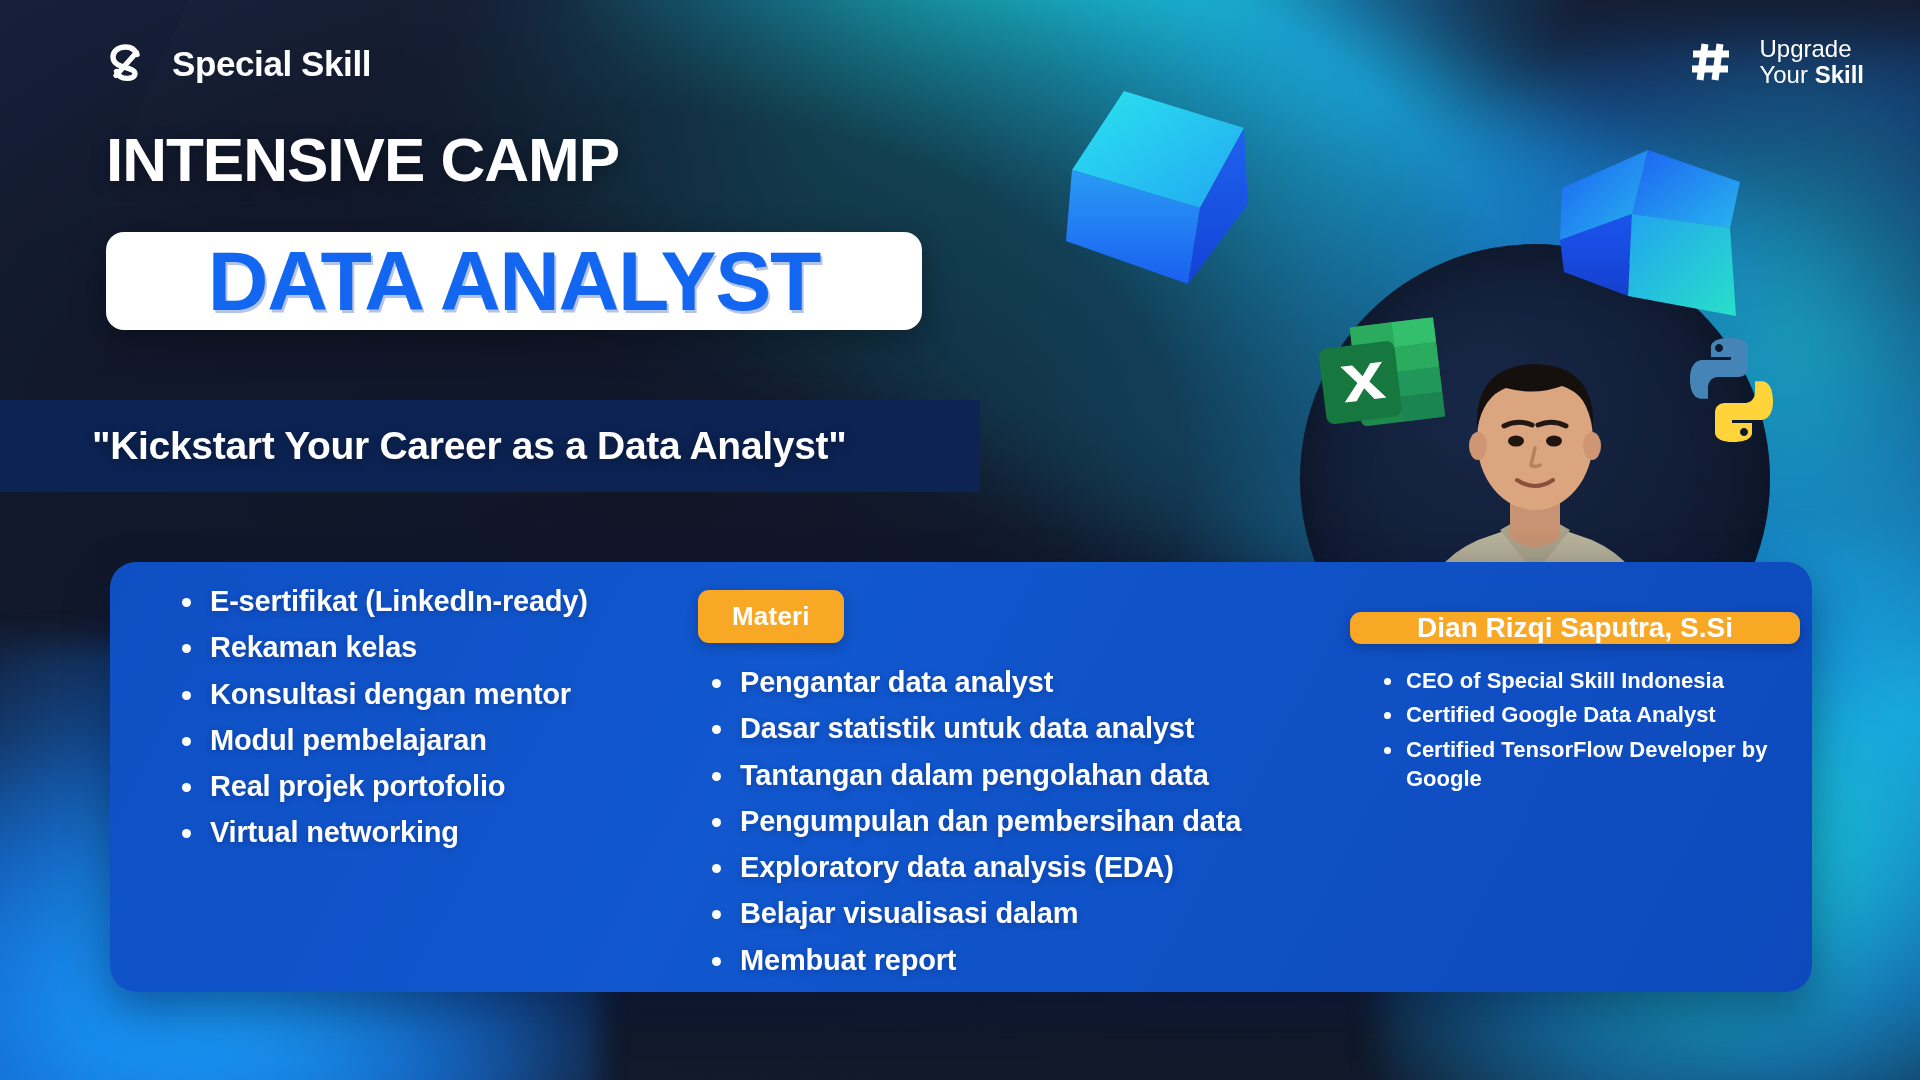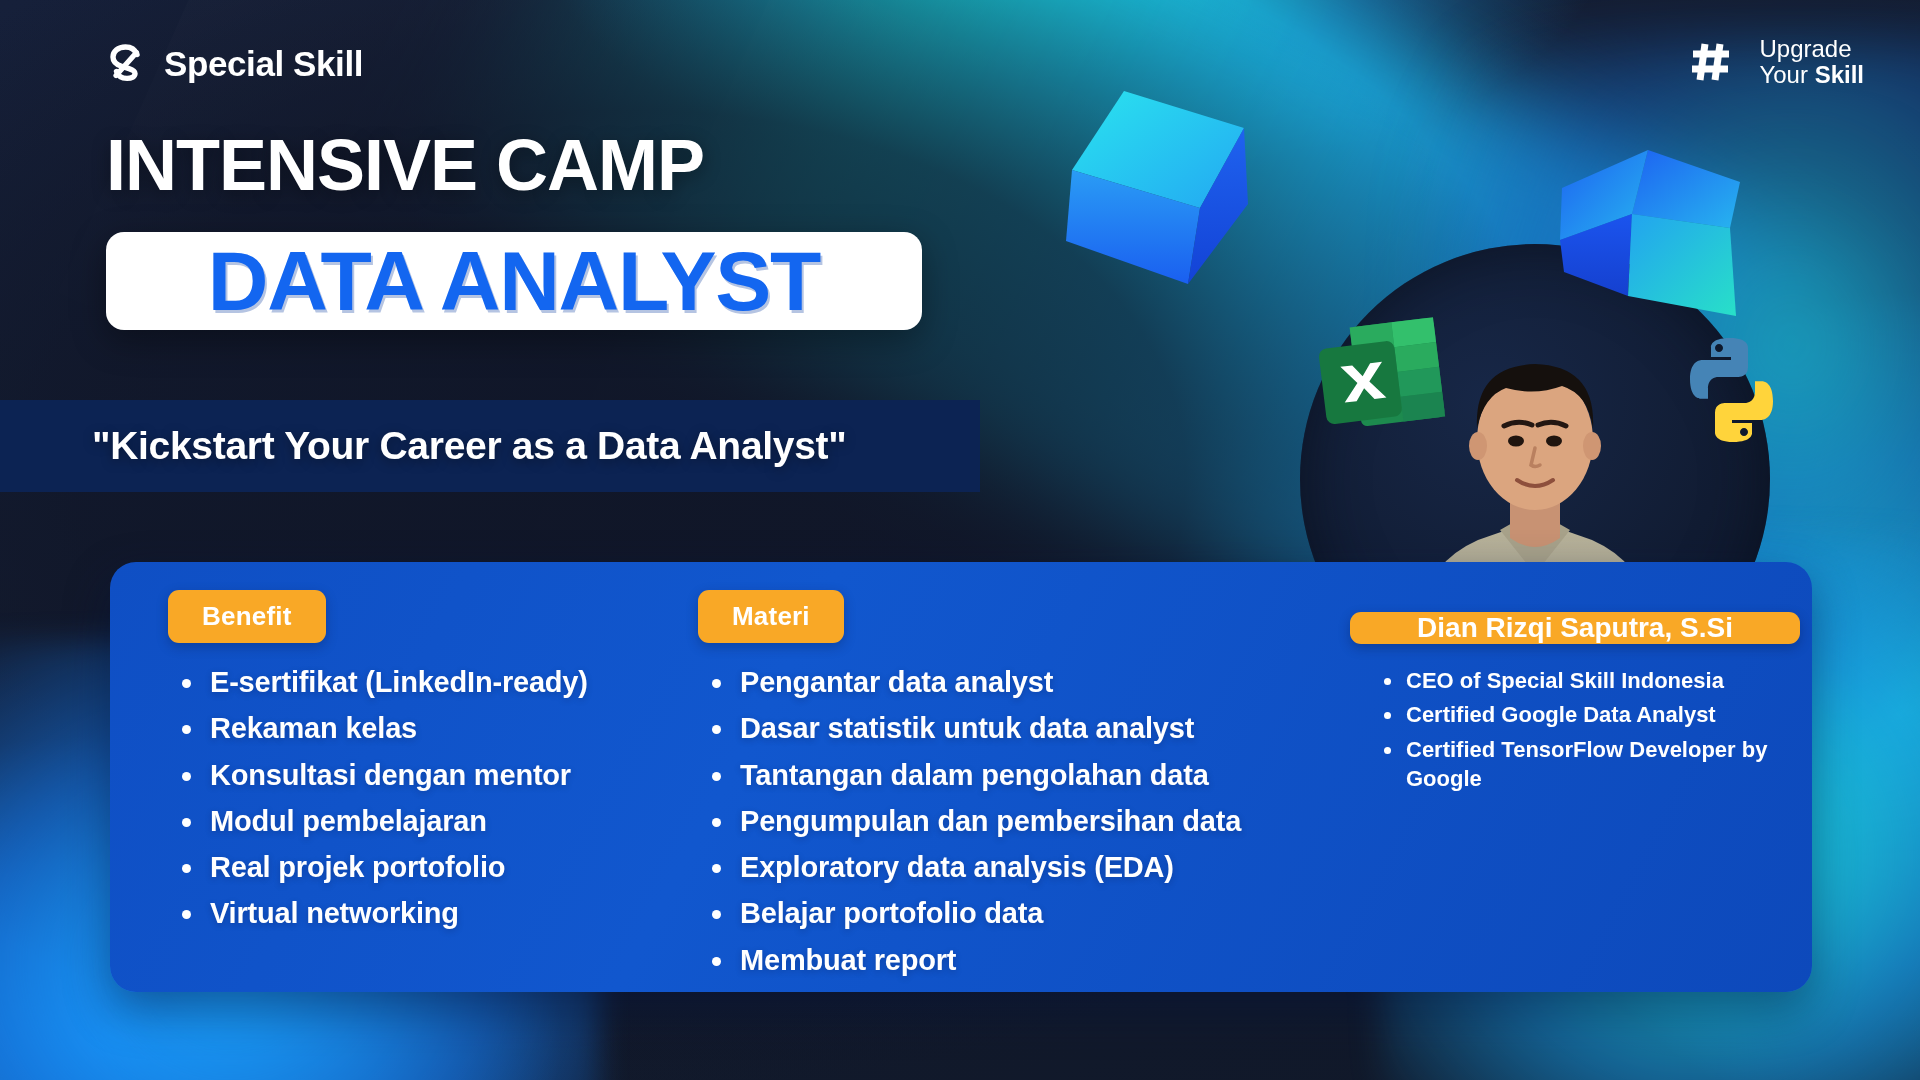--- a/index.html
+++ b/index.html
@@ -67,37 +67,37 @@
   }
 
   
   .cube { position:absolute; }
   .cube svg { display:block; width:100%; height:100%; }
 
   #cube-1 { left:1048px; top:84px;  width:230px; height:210px; }
   #cube-2 { left:1540px; top:136px; width:240px; height:220px; }
 
   
-  #logo { position:absolute; left:104px; top:42px; display:flex; align-items:center; gap:16px; }
+  #logo { position:absolute; left:104px; top:42px; display:flex; align-items:center; gap:24px; }
   #logo .mark { width:44px; height:44px; }
   #logo .wordmark {
     color:#fff; font-size:35px; font-weight:bold; letter-spacing:-.4px;
     font-family:"Liberation Sans", sans-serif;
   }
 
   
   #upgrade { position:absolute; right:56px; top:36px; display:flex; align-items:center; gap:27px; }
   #upgrade .hash { width:42px; height:42px; }
   #upgrade .txt { color:#fff; line-height:1.08; font-size:24px; font-weight:500; }
   #upgrade .txt b { font-weight:bold; }
 
   
   #headline {
     position:absolute; left:106px; top:124px;
-    color:#fff; font-size:72px; font-weight:bold;
+    color:#fff; font-size:62px; font-weight:bold;
     letter-spacing:-1px; text-shadow:0 4px 18px rgba(0,0,0,.38);text-align:center;
   }
   #title-pill {
     position:absolute; left:106px; top:232px;
     width:816px; height:98px;
     background:#fff; border-radius:18px;
     display:flex; align-items:center; justify-content:center;
     box-shadow:0 10px 34px rgba(0,0,0,.35);
   }
   #title-pill .t {
@@ -328,40 +328,39 @@
   <span class="t">DATA ANALYST</span>
 </div>
 
 <div id="tagline-bar">
   <span class="t">"Kickstart Your Career as a Data Analyst"</span>
 </div>
 
 <div id="content-card">
 
   <div class="col" id="col-benefit">
-    <div class="sec-badge">Benefit</div>
     <ul class="feat" id="benefit-list">
         <li>E-sertifikat (LinkedIn-ready)</li>
         <li>Rekaman kelas</li>
         <li>Konsultasi dengan mentor</li>
         <li>Modul pembelajaran</li>
         <li>Real projek portofolio</li>
         <li>Virtual networking</li>
       </ul>
   </div>
 
   <div class="col" id="col-materi">
     <div class="sec-badge">Materi</div>
     <ul class="feat" id="materi-list">
         <li>Pengantar data analyst</li>
         <li>Dasar statistik untuk data analyst</li>
         <li>Tantangan dalam pengolahan data</li>
         <li>Pengumpulan dan pembersihan data</li>
         <li>Exploratory data analysis (EDA)</li>
-        <li>Belajar portofolio data</li>
+        <li>Belajar visualisasi dalam</li>
         <li>Membuat report</li>
       </ul>
   </div>
 
   <div id="speaker">
     <div id="speaker-name">Dian Rizqi Saputra, S.Si</div>
     <ul class="creds" id="cred-list">
         <li>CEO of Special Skill Indonesia</li>
         <li>Certified Google Data Analyst</li>
         <li>Certified TensorFlow Developer by Google</li>

